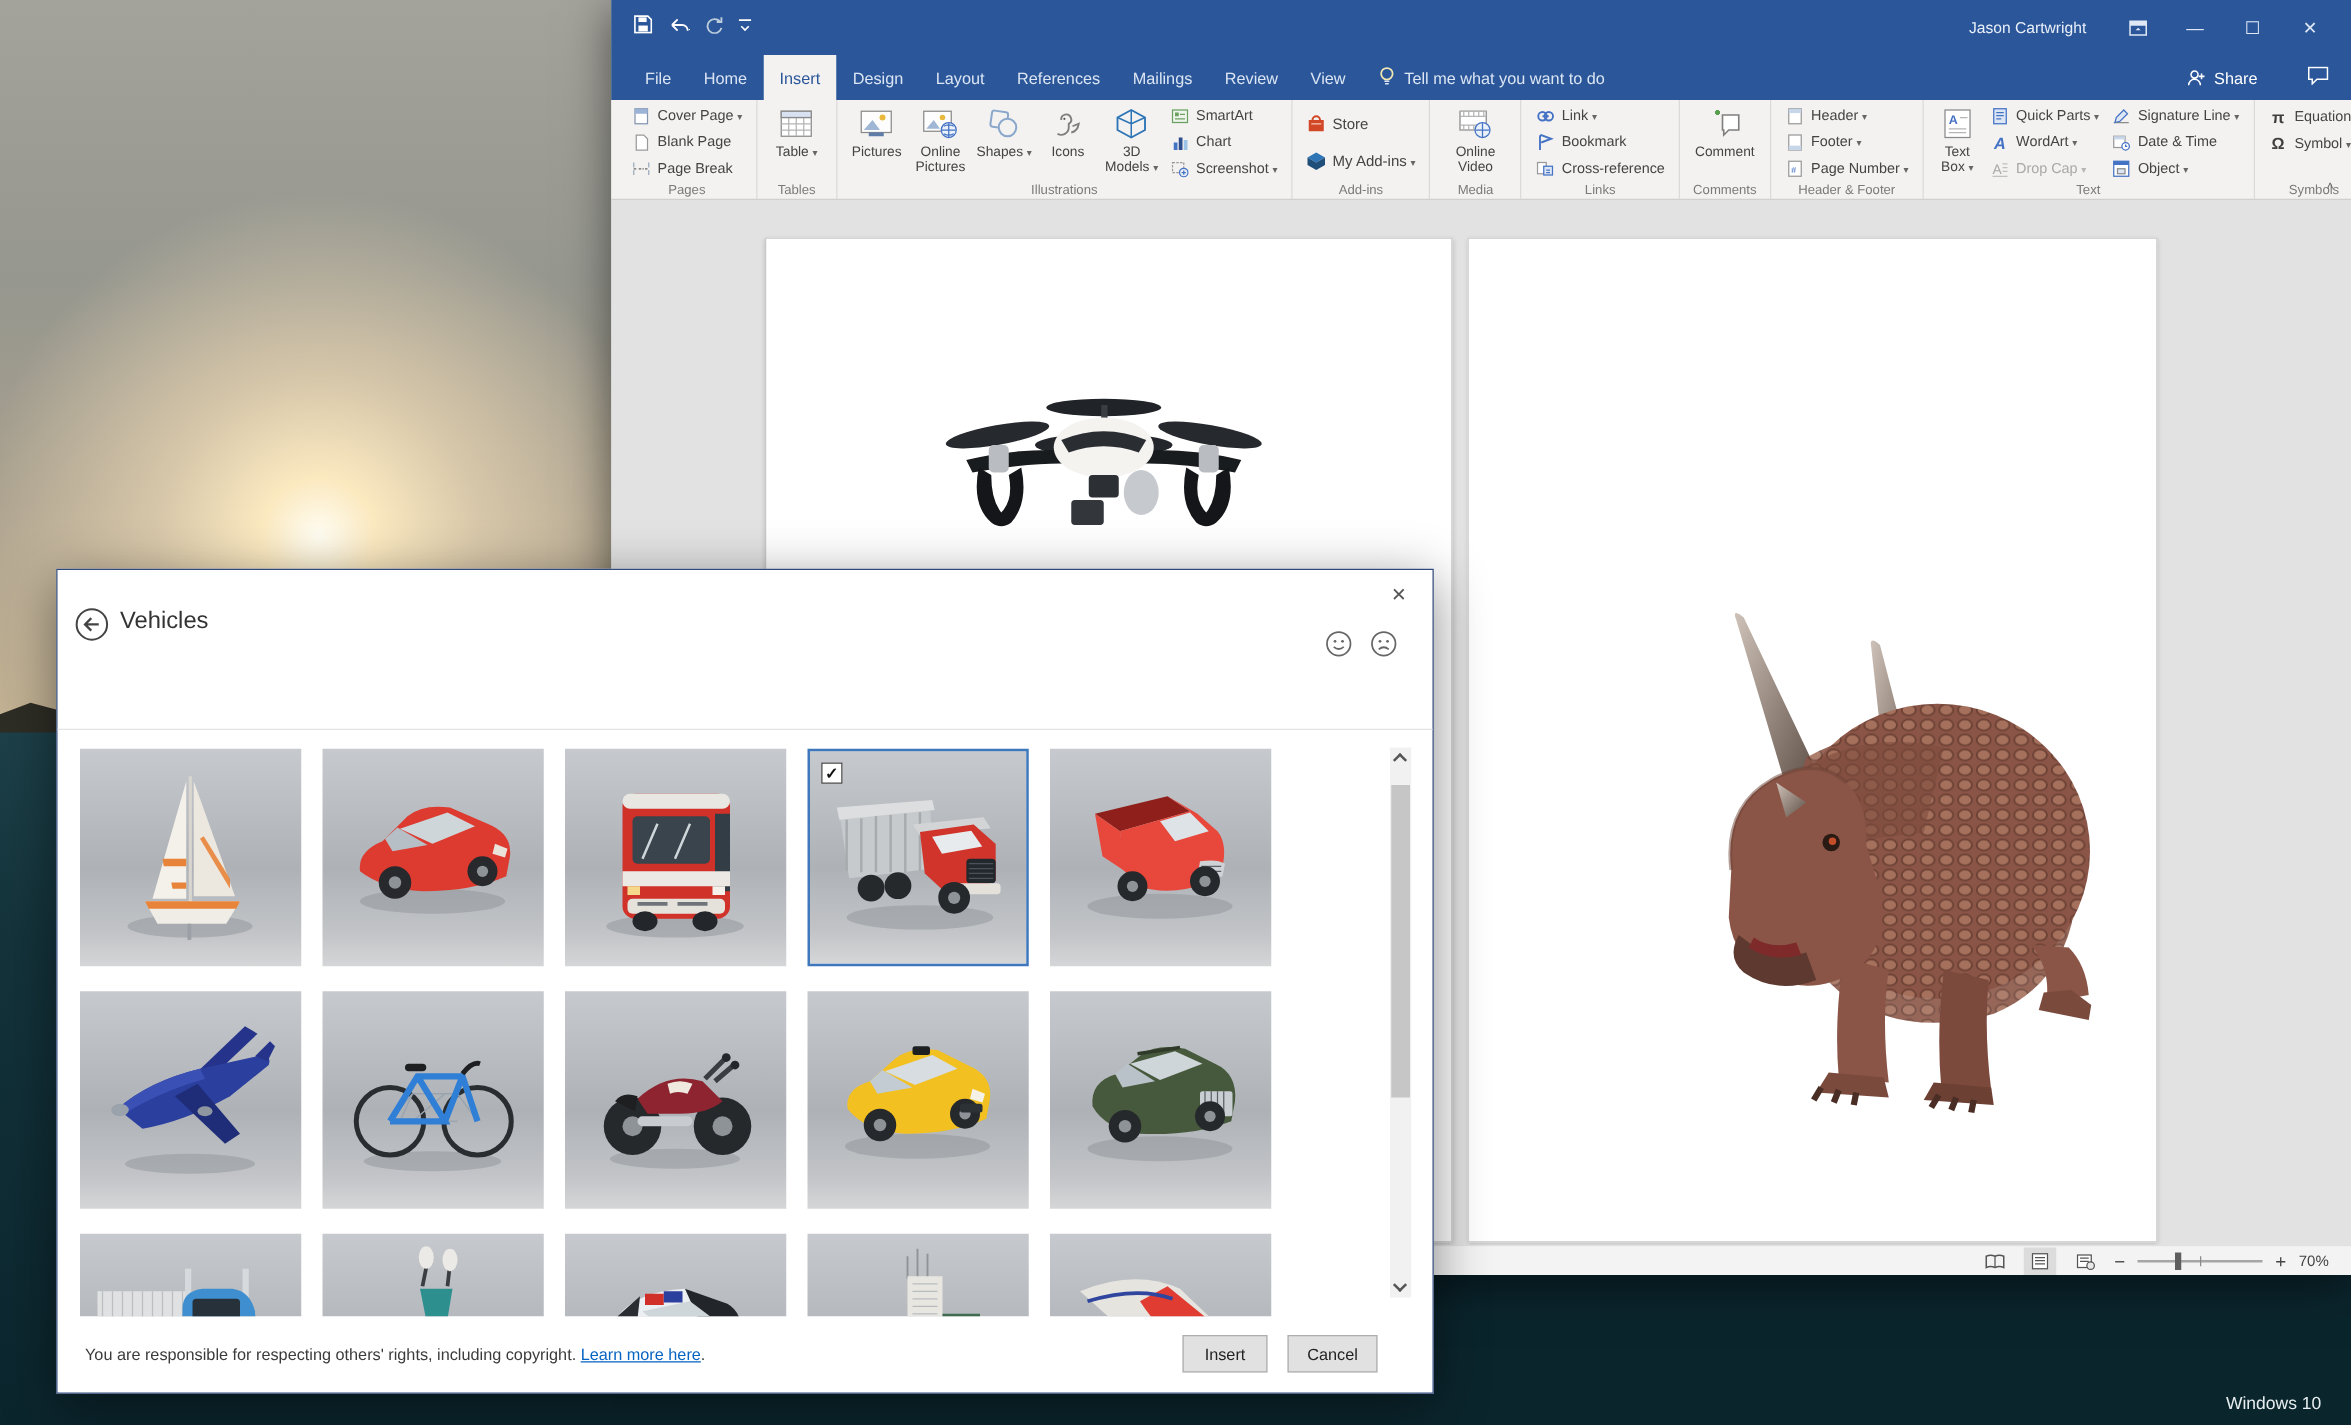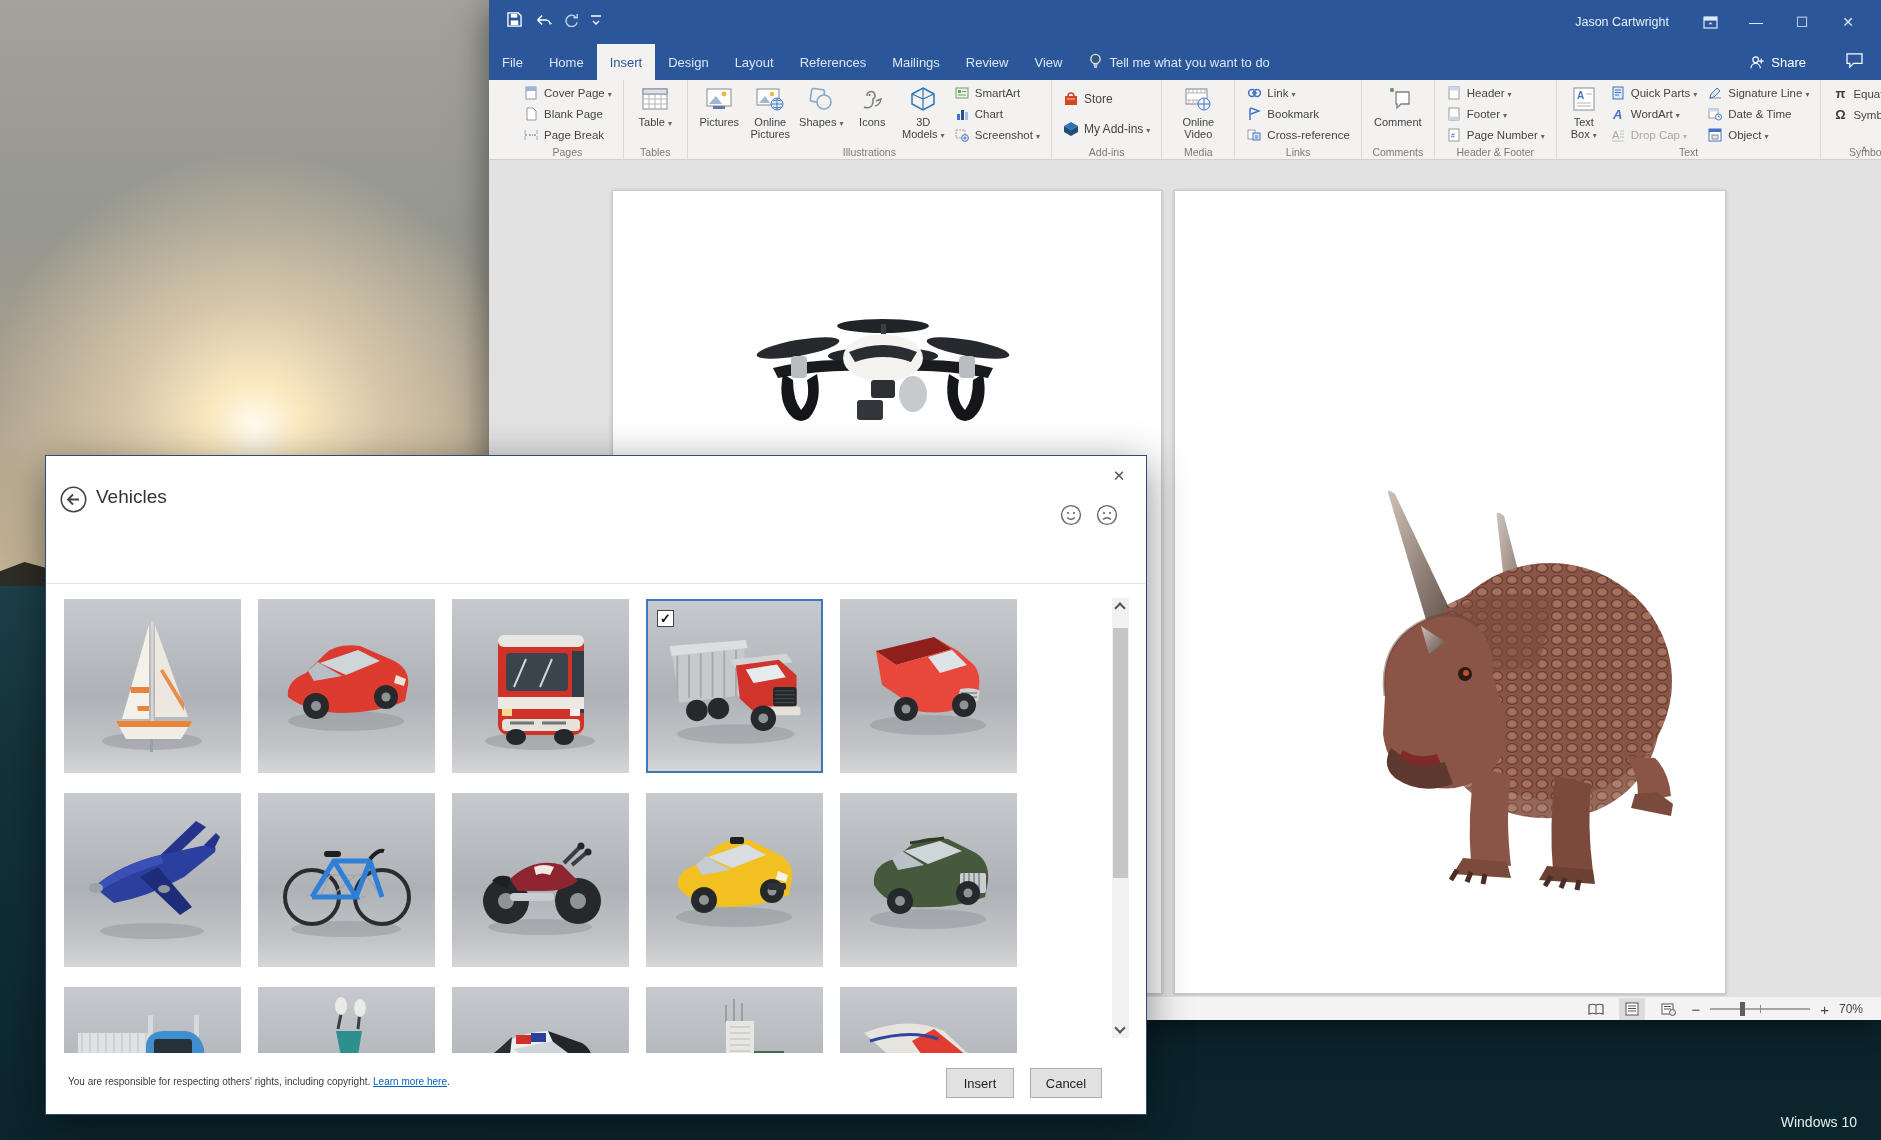--- a/index.html
+++ b/index.html
@@ -27,31 +27,31 @@
   #qat { position:absolute; left:18px; top:12px; display:flex; gap:12px; align-items:center; }
   #qat svg { display:block; }
   #doc-title { position:absolute; left:0; right:0; top:14px; text-align:center; font-size:13px; color:#e9eff8; }
   #user-name { position:absolute; right:212px; top:15px; font-size:12.5px; color:#e9eff8; }
   #win-controls { position:absolute; right:10px; top:0; height:44px; display:flex; }
   #win-controls .wc { width:46px; height:44px; display:flex; align-items:center; justify-content:center;
     color:#dfe8f5; font-size:14px; }
 
   
   #tabrow { position:absolute; left:0; top:44px; right:0; height:36px; background:#2b579a;
-    display:flex; align-items:stretch; }
+    display:flex; align-items:stretch; padding-left:14px; }
   .tab { padding:0 13px; display:flex; align-items:center; color:#dbe5f3; font-size:13px; }
   .tab.active { background:#f3f2f1; color:#2b579a; }
   #tellme { display:flex; align-items:center; gap:7px; color:#dbe5f3; font-size:13px; margin-left:14px; }
   #tabrow-right { margin-left:auto; display:flex; align-items:center; gap:40px; padding-right:18px;
     color:#ffffff; font-size:13px; }
   .trr { display:flex; align-items:center; gap:6px; }
 
   
   #ribbon { position:absolute; left:0; top:80px; right:0; height:80px; background:#f3f2f1;
-    border-bottom:1px solid #d2d0ce; display:flex; padding-left:23px; }
+    border-bottom:1px solid #d2d0ce; display:flex; padding-left:23px;justify-content:center; }
   .group { position:relative; padding:3px 8px 14px 8px; border-right:1px solid #dcdad8; display:flex; gap:4px; }
   .g-label { position:absolute; left:0; right:0; bottom:1px; text-align:center; font-size:10.5px; color:#7a7a7a; }
   .stack { display:flex; flex-direction:column; justify-content:flex-start; }
   .small-item { height:21px; display:flex; align-items:center; gap:5px; padding:0 3px;
     font-size:11.5px; color:#444; white-space:nowrap; }
   .small-item.disabled { color:#a8a8a8; }
   .big-item { width:47px; display:flex; flex-direction:column; align-items:center; padding-top:1px;
     font-size:11px; color:#444; text-align:center; }
   .big-item .lbl { margin-top:2px; line-height:12px; }
   .bigw { width:56px; }
@@ -108,21 +108,21 @@
   .checkbox { position:absolute; left:9px; top:9px; width:17px; height:17px; background:#fff;
     border:1px solid #444; color:#111; font-size:13px; font-weight:bold; line-height:15px; text-align:center; }
 
   #vscroll { position:absolute; right:17px; top:142px; width:17px; height:440px; background:#f1f1f1; }
   .chev { position:absolute; left:4px; width:8px; height:8px; border-left:2px solid #555; border-top:2px solid #555; }
   #chev-up { top:6px; transform:rotate(45deg); }
   #chev-dn { bottom:6px; transform:rotate(225deg); }
   #vthumb { position:absolute; left:1px; top:30px; width:15px; height:250px; background:#c6c6c6; }
 
   #dlg-footer { position:absolute; left:0; right:0; bottom:0; height:62px; }
-  #rights-text { position:absolute; left:22px; top:24px; font-size:10px; color:#3b3b3b; }
+  #rights-text { position:absolute; left:22px; top:24px; font-size:13px; color:#3b3b3b; }
   #rights-text a { color:#0563c1; text-decoration:underline; }
   .dlg-btn { position:absolute; top:16px; height:30px; background:#e1e1e1; border:1px solid #adadad;
     font-size:13px; color:#222; font-family:"Liberation Sans",sans-serif; }
   #btn-insert { left:900px; width:68px; }
   #btn-cancel { left:984px; width:72px; }
 </style>
 </head>
 <body>
 
 <div id="desktop">

